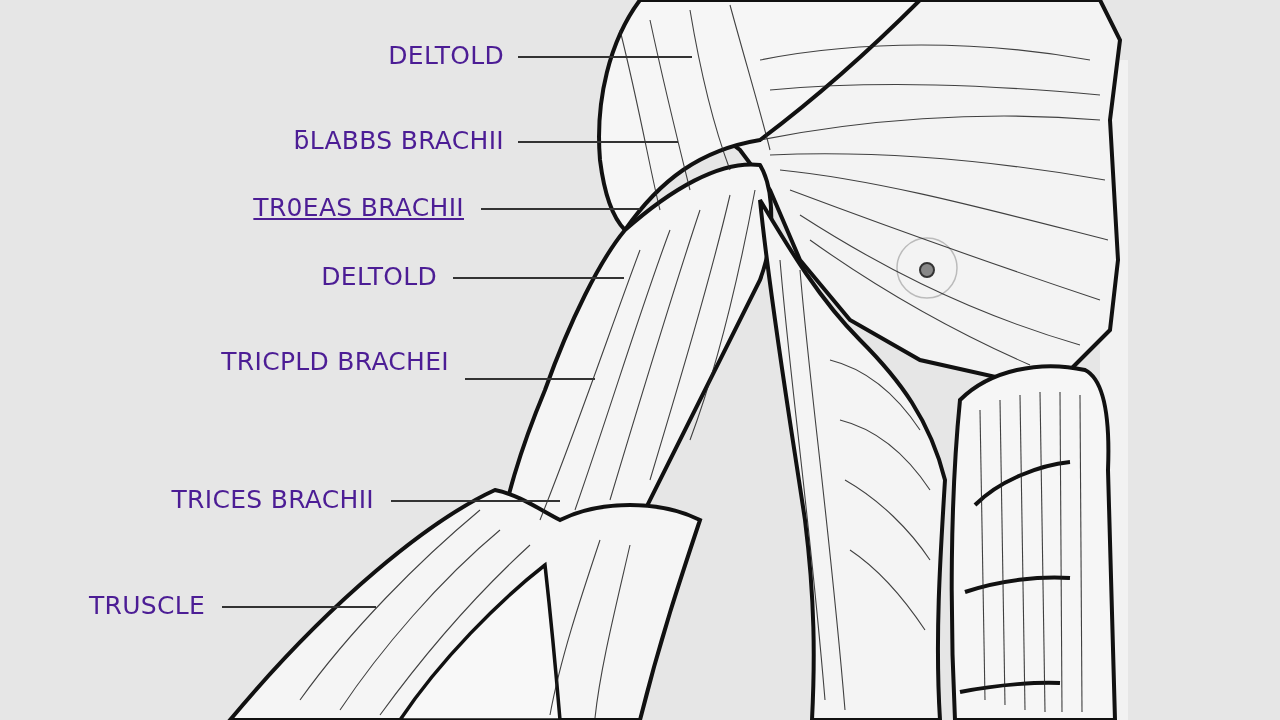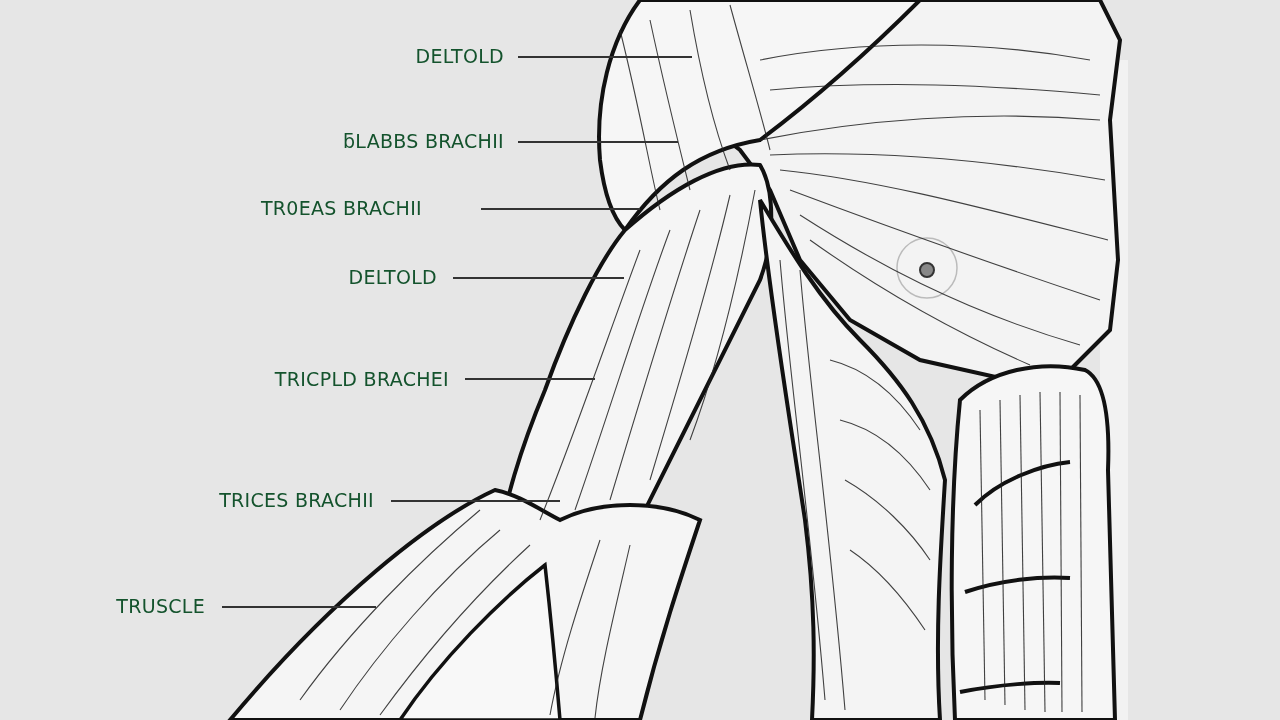--- a/index.html
+++ b/index.html
@@ -1,19 +1,19 @@
 <!DOCTYPE html>
 <html><head>
 <meta charset="utf-8">
 <style>
   html, body { margin:0; padding:0; }
   body { width:1280px; height:720px; overflow:hidden; background:#e6e6e6; position:relative;
          font-family:"DejaVu Sans","Liberation Sans",sans-serif; }
   #canvas { position:absolute; left:0; top:0; width:1280px; height:720px; }
-  .label { position:absolute; font-size:19px; color:#14532d; letter-spacing:0.3px; white-space:nowrap;
+  .label { position:absolute; font-size:25px; color:#4c1d95; letter-spacing:0.3px; white-space:nowrap;
            text-align:right; line-height:22px; }
   .leader { position:absolute; height:1.6px; background:#333; }
 </style>
 </head>
 <body>
 
 <svg id="canvas" viewBox="0 0 1280 720" xmlns="http://www.w3.org/2000/svg">
 
   <rect x="1100" y="60" width="28" height="660" fill="#f2f2f2"></rect>
 
@@ -73,26 +73,26 @@
       <path d="M1080,395 L1082,712"></path>
   </g>
 </svg>
 
 <div class="label" style="right:776px; top:45px;">DELTOLD</div>
 <div class="leader" style="left:518px; top:56px; width:174px;"></div>
 
 <div class="label" style="right:776px; top:130px;text-align:right;">ƃLABBS BRACHII</div>
 <div class="leader" style="left:518px; top:141px; width:160px;"></div>
 
-<div class="label" style="right:858px; top:197px;">TR0EAS BRACHII</div>
+<div class="label" style="right:816px; top:197px;text-decoration:underline;">TR0EAS BRACHII</div>
 <div class="leader" style="left:481px; top:208px; width:159px;"></div>
 
 <div class="label" style="right:843px; top:266px;">DELTOLD</div>
 <div class="leader" style="left:453px; top:277px; width:171px;"></div>
 
-<div class="label" style="right:831px; top:368px;">TRICPLD BRACHEI</div>
+<div class="label" style="right:831px; top:351px;">TRICPLD BRACHEI</div>
 <div class="leader" style="left:465px; top:378px; width:130px;"></div>
 
 <div class="label" style="right:906px; top:489px;">TRICES  BRACHII</div>
 <div class="leader" style="left:391px; top:500px; width:169px;"></div>
 
 <div class="label" style="right:1075px; top:595px;">TRUSCLE</div>
 <div class="leader" style="left:222px; top:606px; width:154px;"></div>
 
 </body></html>

